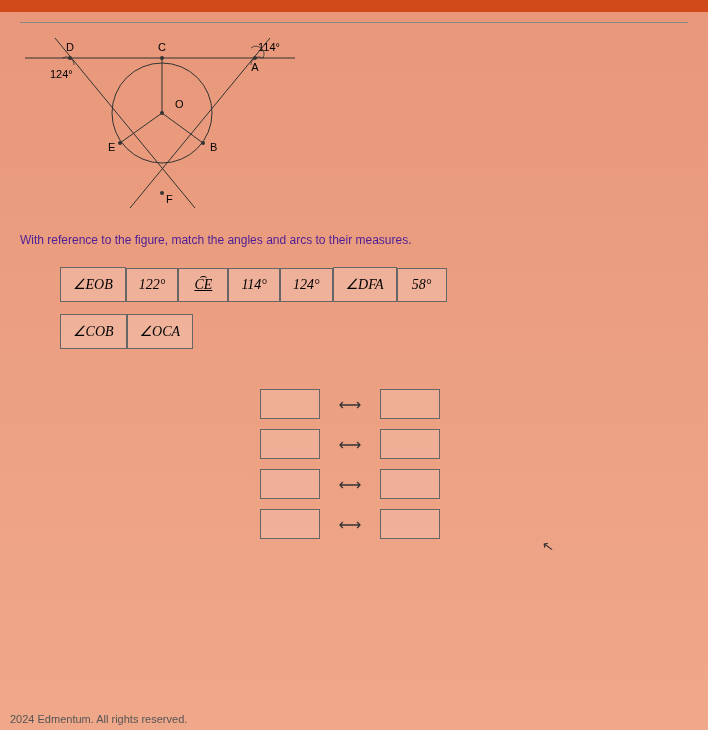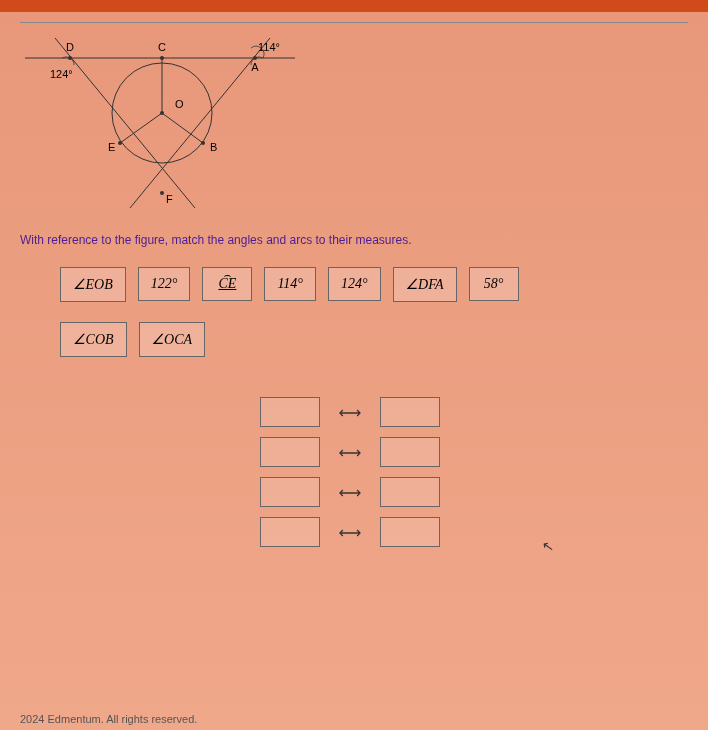--- a/index.html
+++ b/index.html
@@ -38,23 +38,22 @@
       font-size: 12px;
       color: #4c1d95;
       margin-bottom: 20px;
     }
     .tiles-container {
       padding-left: 40px;
       margin-bottom: 40px;
     }
     .tile-row {
       display: flex;
-      gap: 12px;
-      margin-bottom: 20px;
-      align-items: flex-start;
+      margin-bottom: 12px;
+      align-items: flex-end;
     }
     .tile {
       border: 1px solid #666;
       background: rgba(255,255,255,0.2);
       padding: 8px 12px;
       font-size: 14px;
       font-family: 'Times New Roman', serif;
       font-style: italic;
       min-width: 50px;
       text-align: center;
@@ -77,21 +76,21 @@
     }
     .arrow {
       font-size: 16px;
       color: #333;
       width: 40px;
       text-align: center;
     }
     .footer {
       position: absolute;
       bottom: 5px;
-      left: 20px;
+      left: 10px;
       font-size: 11px;
       color: #555;
     }
     .cursor-icon {
       position: absolute;
       top: 538px;
       left: 542px;
       font-size: 14px;
       color: #333;
       transform: rotate(-10deg);

